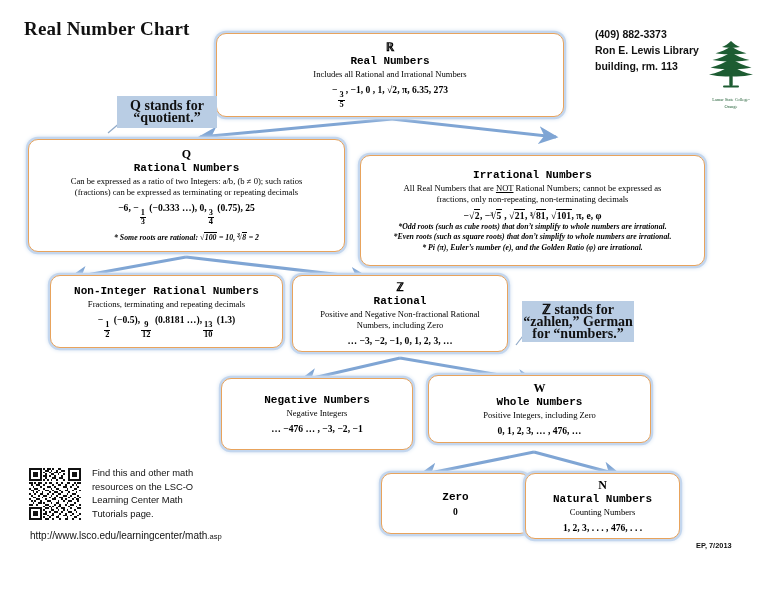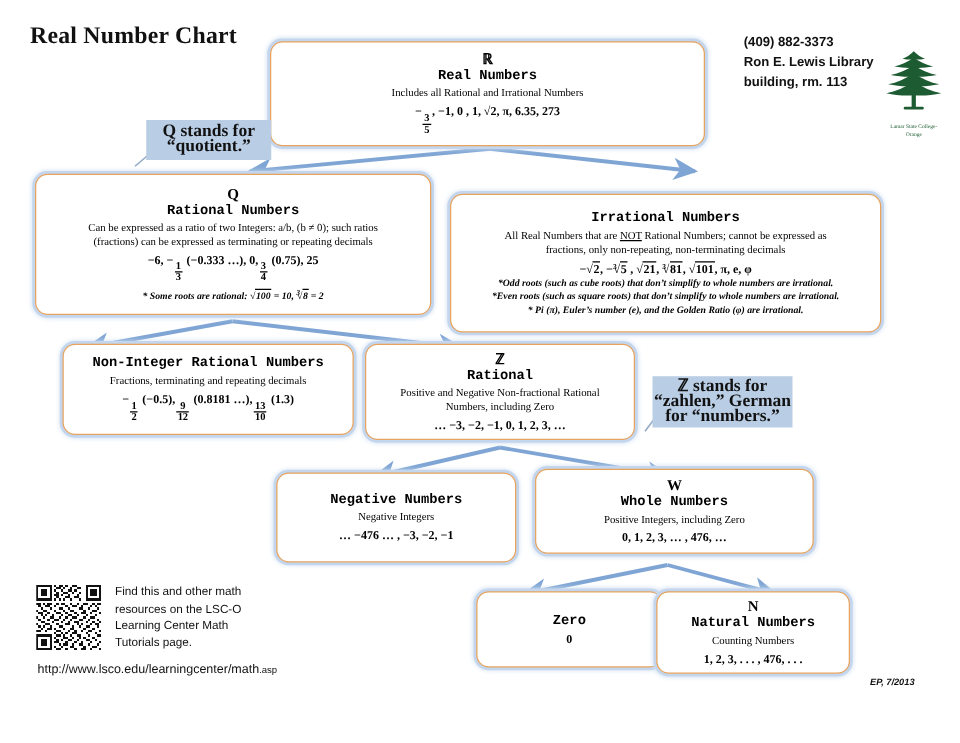--- a/index.html
+++ b/index.html
@@ -56,21 +56,21 @@
   }
 
   
   .qr{position:absolute;left:29px;top:468px;width:52px;height:52px;}
   .qrtxt{position:absolute;left:92px;top:466px;
          font-family:"Liberation Sans",sans-serif;font-size:9.4px;line-height:13.6px;color:#111;}
   .url{position:absolute;left:30px;top:530px;
        font-family:Liberation Sans, sans-serif;font-size:10px;color:#111;}
   .url .sm{font-size:7.6px;}
   .credit{position:absolute;left:696px;top:541px;
-          font-family:"Liberation Sans",sans-serif;font-weight:bold;font-size:7.4px;color:#111;font-style:italic;}
+          font-family:"Liberation Sans",sans-serif;font-weight:bold;font-size:7.4px;color:#111;}
 
   svg.arrows{position:absolute;left:0;top:0;width:768px;height:594px;pointer-events:none;}
 </style>
 </head>
 <body>
 
 <div class="page">
 
   <div class="ttl">Real Number Chart</div>
 

